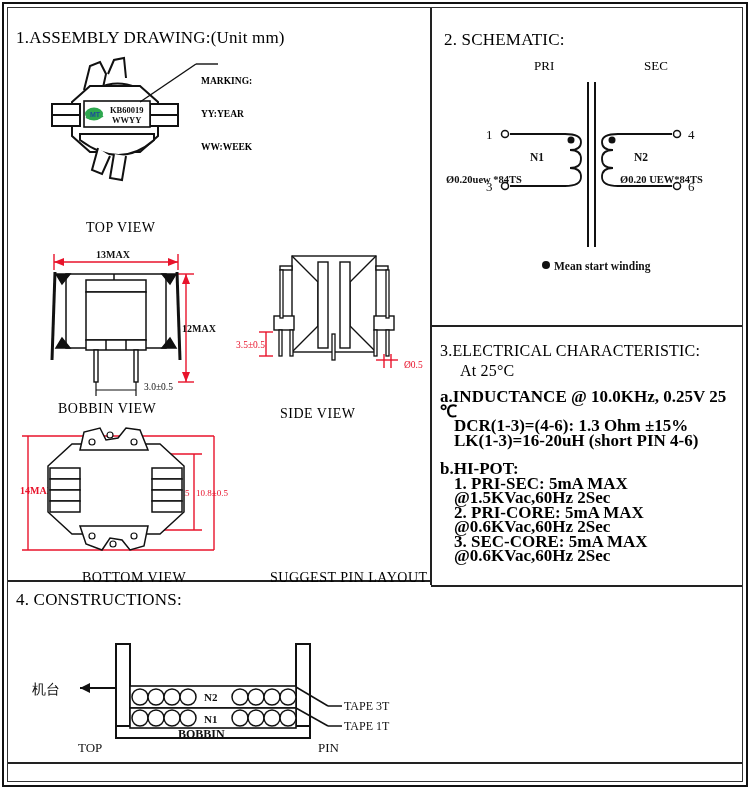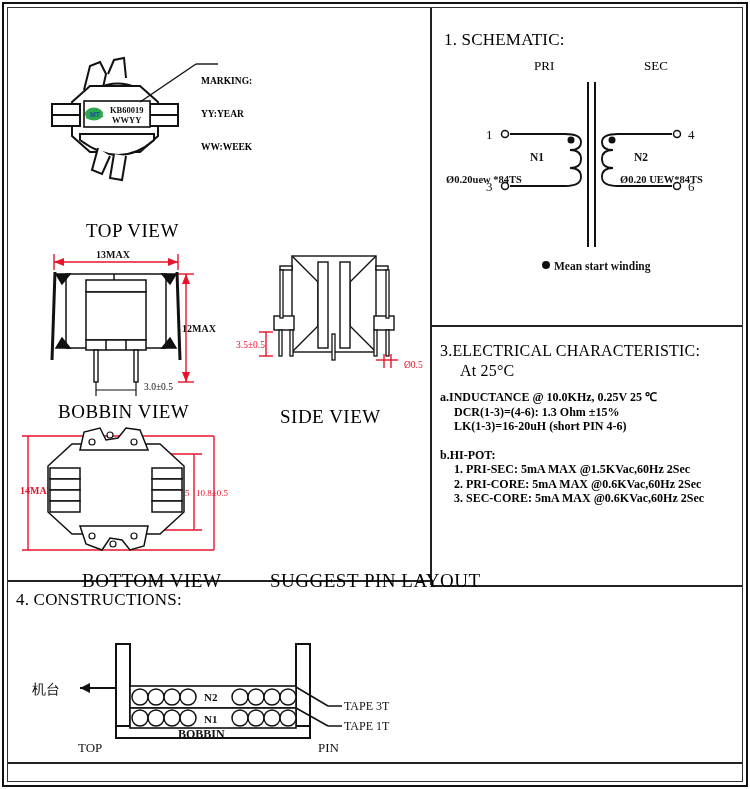--- a/index.html
+++ b/index.html
@@ -11,45 +11,46 @@
   .vdiv{position:absolute;background:#222;}
   .hdiv{position:absolute;background:#222;}
 
   .sec-title{font-size:17px;letter-spacing:.2px;}
   .sec-title.small{font-size:16px;}
 
   .panel{position:absolute;box-sizing:border-box;}
 
   
   .t{position:absolute;white-space:pre;}
-  .cap{font-size:19px;letter-spacing:.5px;}
+  .cap{font-size:14px;letter-spacing:.5px;}
 
   
   svg{display:block;overflow:visible;}
 
   .marking-block{font-size:9.5px;font-weight:bold;line-height:11px;font-family:"Liberation Serif",serif;}
 
-  .elec{font-size:12px;line-height:14.5px;font-weight:bold;font-family:"Liberation Serif",serif;}
+  .elec{font-size:17px;line-height:14.5px;font-weight:bold;font-family:"Liberation Serif",serif;}
 </style>
 </head>
 <body>
 
 <div class="page">
 
   <div class="outer-border"></div>
   <div class="inner-border"></div>
 
   <div class="vdiv" style="left:430px;top:8px;width:2px;height:577px;"></div>
   <div class="hdiv" style="left:8px;top:580px;width:422px;height:2px;"></div>
   <div class="hdiv" style="left:431px;top:325px;width:311px;height:2px;"></div>
   <div class="hdiv" style="left:431px;top:585px;width:311px;height:2px;"></div>
   <div class="hdiv" style="left:8px;top:762px;width:734px;height:2px;"></div>
 
   <div class="panel" style="left:8px;top:8px;width:422px;height:572px;">
 
+    <div class="t sec-title" style="left:8px;top:20px;">1.ASSEMBLY DRAWING:(Unit mm)</div>
 
     <div class="t marking-block" style="left:193px;top:46px;">
       <div>MARKING:</div>
       <div>YY:YEAR</div>
       <div>WW:WEEK</div>
     </div>
 
     <svg style="position:absolute;left:20px;top:36px;" width="180" height="145" viewBox="0 0 180 145">
       <g fill="none" stroke="#111" stroke-width="2">
 
@@ -230,21 +231,21 @@
         <circle cx="78" cy="110" r="3"></circle>
         <circle cx="99" cy="118" r="3"></circle>
         <circle cx="120" cy="110" r="3"></circle>
       </g>
     </svg>
     <div class="t cap" style="left:58px;top:562px;margin-left:16px;">BOTTOM VIEW</div>
     <div class="t cap" style="left:262px;top:562px;">SUGGEST PIN LAYOUT</div>
   </div>
 
   <div class="panel" style="left:432px;top:8px;width:310px;height:317px;">
-    <div class="t sec-title" style="left:12px;top:22px;">1. SCHEMATIC:</div>
+    <div class="t sec-title" style="left:12px;top:22px;">2. SCHEMATIC:</div>
     <div class="t" style="left:102px;top:50px;font-size:13px;">PRI</div>
     <div class="t" style="left:188px;top:50px;font-size:13px;margin-left:24px;">SEC</div>
 
     <svg style="position:absolute;left:10px;top:64px;" width="290" height="210" viewBox="0 0 290 210">
 
       <line x1="146" y1="10" x2="146" y2="175" stroke="#111" stroke-width="2"></line>
       <line x1="153" y1="10" x2="153" y2="175" stroke="#111" stroke-width="2"></line>
 
       <g fill="none" stroke="#111" stroke-width="1.8">
         <line x1="68" y1="62" x2="123" y2="62"></line>

